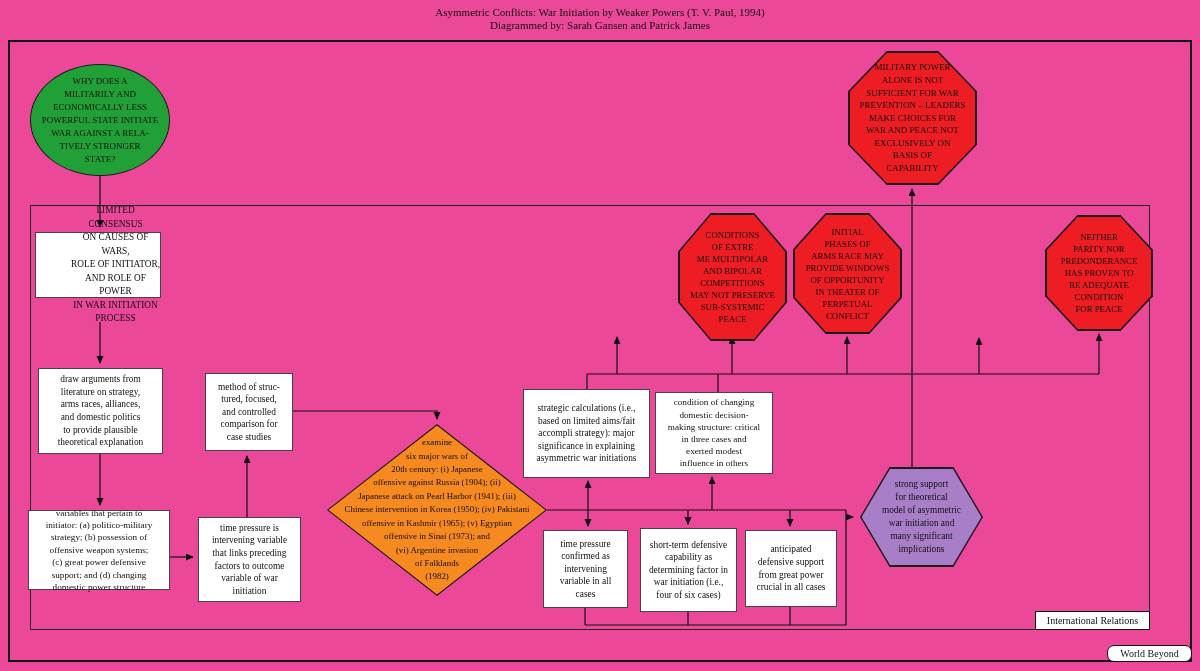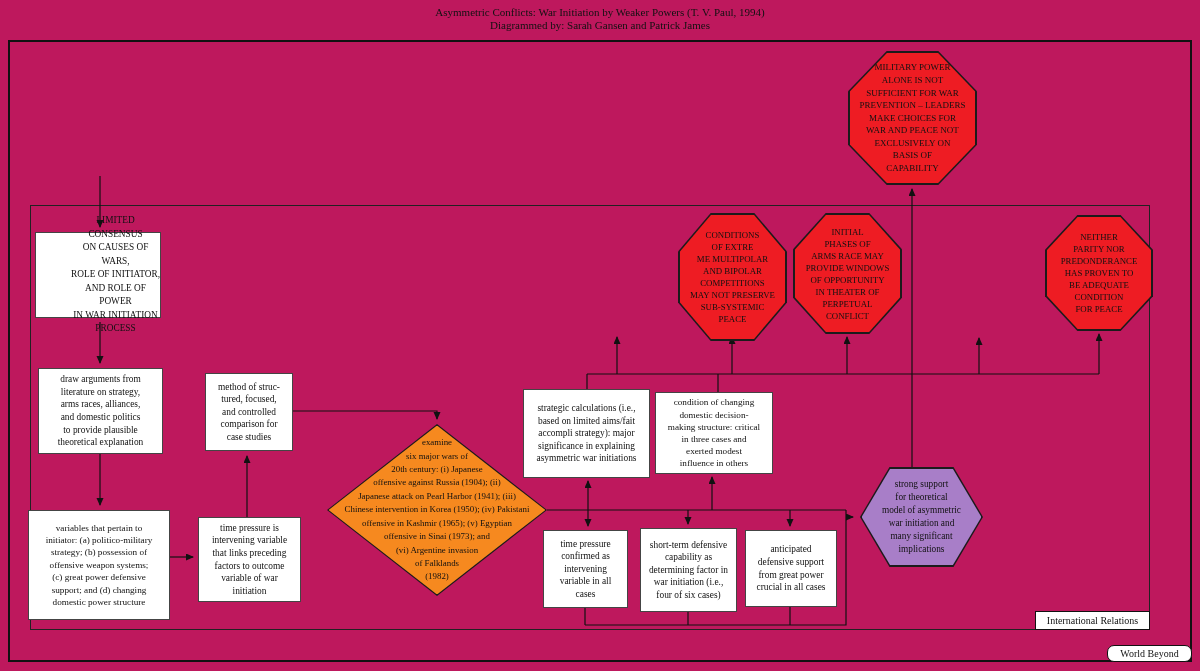--- a/index.html
+++ b/index.html
@@ -1,17 +1,17 @@
 <!DOCTYPE html>
 <html><head>
 <meta charset="utf-8">
 <style>
   html,body{margin:0;padding:0;background:#fff;}
   .canvas{
-    position:relative;width:1200px;height:671px;background:#be185d;
+    position:relative;width:1200px;height:671px;background:#ec4899;
     font-family:"Liberation Serif","DejaVu Serif",serif;color:#111;overflow:hidden;
   }
   .title-wrap{position:absolute;left:0;top:6px;width:100%;text-align:center;line-height:13px;font-size:11px;}
   .frame{position:absolute;box-sizing:border-box;background:transparent;}
   .outer-frame{left:8px;top:40px;width:1184px;height:622px;border:2px solid #111;}
   .inner-frame{left:30px;top:205px;width:1120px;height:425px;border:1.5px solid #222;}
   .corner-label{position:absolute;box-sizing:border-box;border:1.5px solid #111;background:#fff;
     display:flex;align-items:center;justify-content:center;font-size:10px;}
   .shape{position:absolute;box-sizing:border-box;}
   .rect-node{background:#fff;border:1.2px solid #444;display:flex;align-items:center;justify-content:center;}
@@ -75,38 +75,47 @@
       <path d="M587 374 L1099 374"></path>
       <path d="M617 374 L617 337" marker-end="url(#arw)"></path>
       <path d="M732 374 L732 337" marker-end="url(#arw)"></path>
       <path d="M847 374 L847 337" marker-end="url(#arw)"></path>
       <path d="M979 374 L979 338" marker-end="url(#arw)"></path>
       <path d="M1099 374 L1099 334" marker-end="url(#arw)"></path>
       <path d="M912 467 L912 189" marker-end="url(#arw)"></path>
     </g>
   </svg>
 
-
-  <div class="shape rect-node fs-caps" style="left:35px;top:232px;width:126px;height:86px;border-width:1.5px;padding-left:35px;">
+  <div class="shape ellipse-node fs-ellipse" style="left:30px;top:64px;width:140px;height:112px;">
+    <span class="shape-text">WHY DOES A
+MILITARILY AND
+ECONOMICALLY LESS
+POWERFUL STATE INITIATE
+WAR AGAINST A RELA-
+TIVELY STRONGER
+STATE?</span>
+  </div>
+
+  <div class="shape rect-node fs-caps" style="left:35px;top:232px;width:126px;height:66px;border-width:1.5px;padding-left:35px;">
     <span class="shape-text">LIMITED CONSENSUS
 ON CAUSES OF WARS,
 ROLE OF INITIATOR,
 AND ROLE OF POWER
 IN WAR INITIATION
 PROCESS</span>
   </div>
   <div class="shape rect-node fs-box" style="left:38px;top:368px;width:125px;height:86px;">
     <span class="shape-text">draw arguments from
 literature on strategy,
 arms races, alliances,
 and domestic politics
 to provide plausible
 theoretical explanation</span>
   </div>
-  <div class="shape rect-node fs-box" style="left:28px;top:510px;width:142px;height:110px;font-size:9.2px;line-height:12.4px;">
+  <div class="shape rect-node fs-box" style="left:28px;top:510px;width:142px;height:80px;font-size:9.2px;line-height:12.4px;">
     <span class="shape-text">variables that pertain to
 initiator: (a) politico-military
 strategy; (b) possession of
 offensive weapon systems;
 (c) great power defensive
 support; and (d) changing
 domestic power structure</span>
   </div>
   <div class="shape rect-node fs-box" style="left:205px;top:373px;width:88px;height:78px;">
     <span class="shape-text">method of struc-

